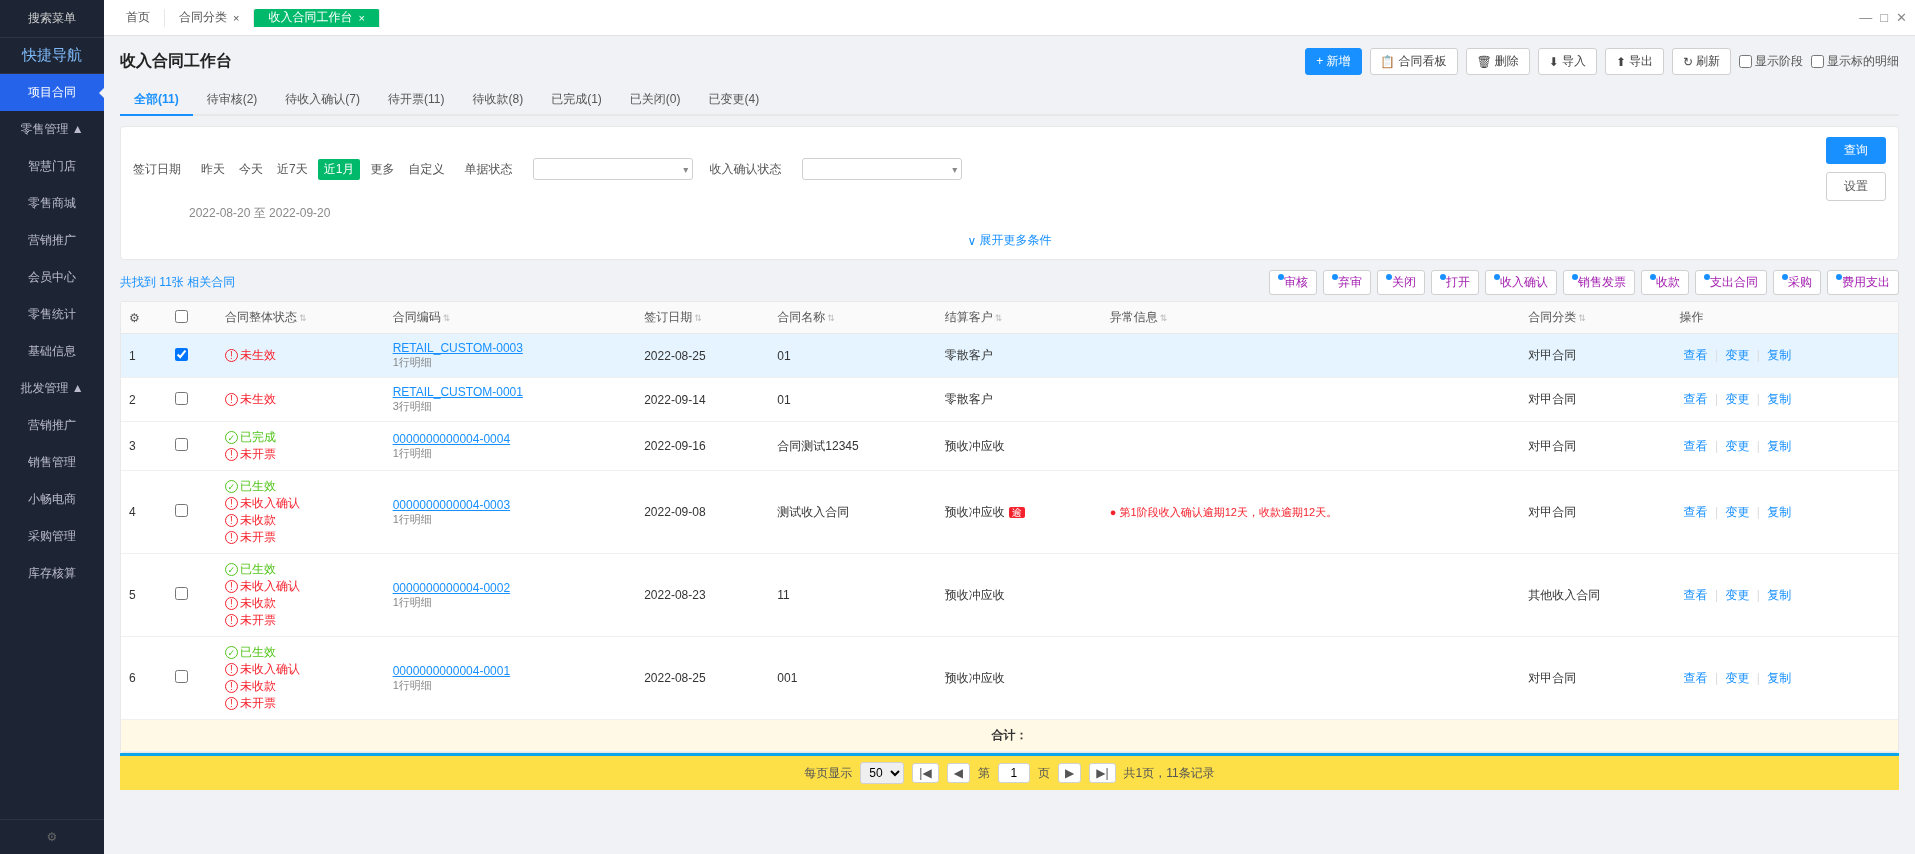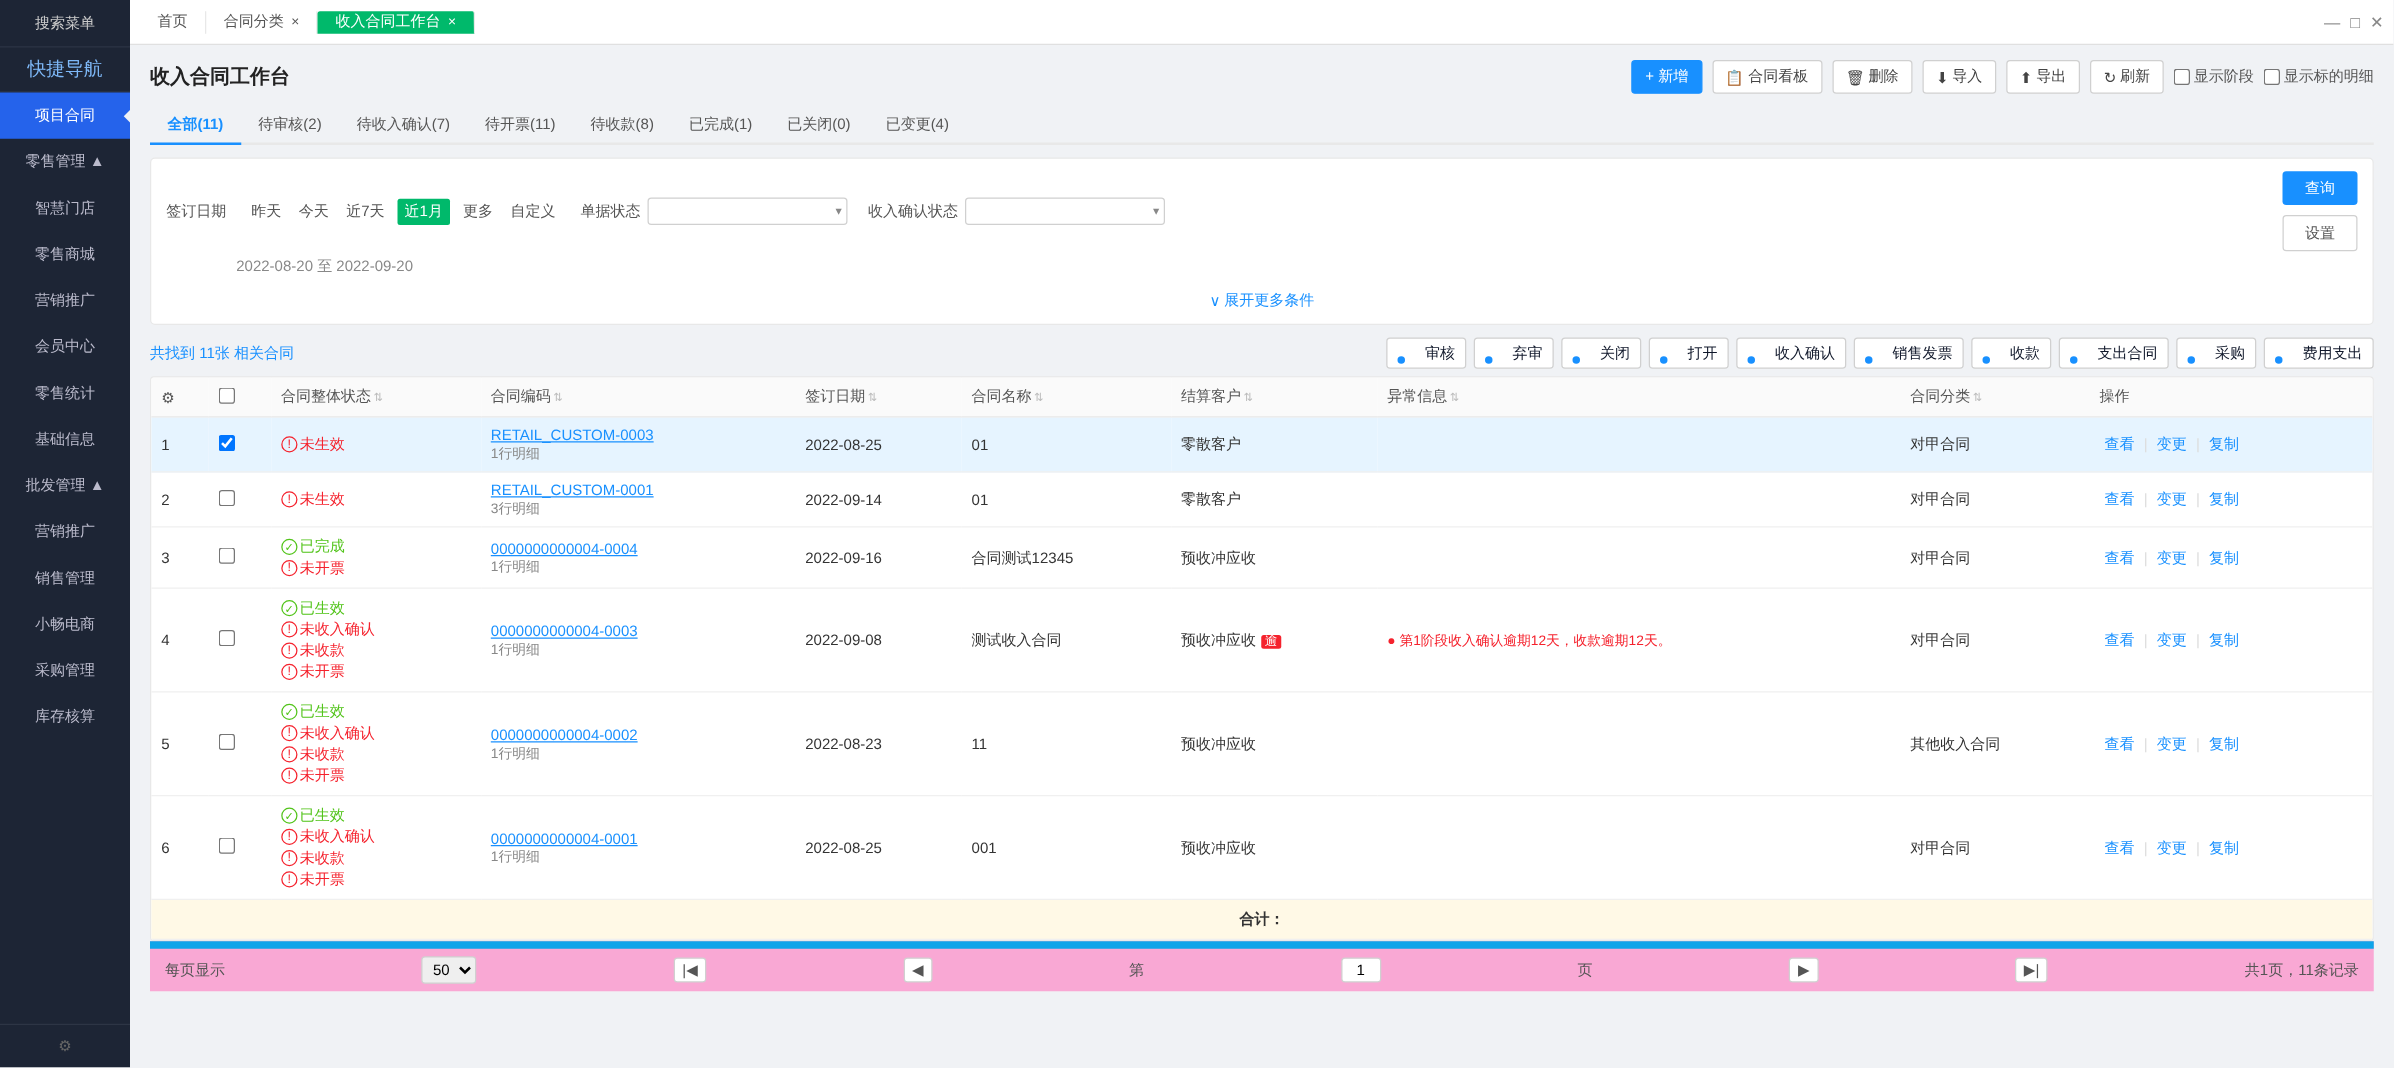--- a/index.html
+++ b/index.html
@@ -43,53 +43,53 @@
     .filter-tab.active { color: #1890ff; border-bottom-color: #1890ff; font-weight: bold; }
 
     
     .search-bar { background: #fff; border-radius: 4px; padding: 10px 12px; margin-bottom: 10px; border: 1px solid #e8e8e8; }
     .search-row { display: flex; align-items: center; gap: 16px; flex-wrap: wrap; }
     .search-label { font-size: 12px; color: #555; white-space: nowrap; }
     .date-options { display: flex; gap: 6px; align-items: center; }
     .date-opt { font-size: 12px; color: #555; cursor: pointer; padding: 2px 4px; }
     .date-opt.active { background: #00b96b; color: #fff; border-radius: 2px; padding: 2px 6px; }
     .date-range { font-size: 11px; color: #888; }
-    .search-field { display: flex; align-items: center; gap: 6px; }
+    .search-field { display: flex; align-items: center; gap: 21px; }
     .search-select { border: 1px solid #d0d0d0; border-radius: 3px; padding: 3px 20px 3px 6px; font-size: 12px; background: #fff; color: #333; min-width: 160px; appearance: none; cursor: pointer; }
     .select-wrap { position: relative; display: inline-flex; align-items: center; }
     .select-wrap::after { content: '▾'; position: absolute; right: 5px; font-size: 10px; color: #888; pointer-events: none; }
     .expand-btn { font-size: 12px; color: #1890ff; cursor: pointer; display: flex; align-items: center; gap: 3px; margin-top: 4px; }
     .query-btn { padding: 5px 18px; background: #1890ff; color: #fff; border: none; border-radius: 3px; cursor: pointer; font-size: 12px; }
     .set-btn { padding: 5px 12px; background: #fff; color: #555; border: 1px solid #d0d0d0; border-radius: 3px; cursor: pointer; font-size: 12px; margin-top: 4px; }
 
     
     .table-toolbar { display: flex; align-items: center; justify-content: space-between; margin-bottom: 6px; }
     .table-info { font-size: 12px; color: #555; }
     .table-info span { color: #1890ff; }
     .action-btns { display: flex; gap: 6px; flex-wrap: wrap; }
-    .act-btn { display: flex; align-items: flex-end; gap: 16px; padding: 3px 8px; border: 1px solid #d0d0d0; background: #fff; border-radius: 3px; cursor: pointer; font-size: 12px; color: #0f172a; white-space: nowrap; }
+    .act-btn { display: flex; align-items: flex-start; gap: 0; padding: 3px 8px; border: 1px solid #d0d0d0; background: #fff; border-radius: 3px; cursor: pointer; font-size: 12px; color: #a21caf; white-space: nowrap; }
     .act-btn .dot { width: 6px; height: 6px; border-radius: 50%; display: inline-block; }
     .dot-blue { background: #1890ff; }
 
     
     .table-wrap { background: #fff; border: 1px solid #e8e8e8; border-radius: 3px; overflow: auto; }
     table { width: 100%; border-collapse: collapse; font-size: 12px; }
     th { background: #fafafa; padding: 7px 8px; text-align: left; border-bottom: 1px solid #e8e8e8; color: #555; font-weight: normal; white-space: nowrap; cursor: pointer; }
     th .sort { color: #bbb; font-size: 9px; margin-left: 2px; }
     td { padding: 7px 8px; border-bottom: 1px solid #f0f0f0; vertical-align: middle; }
     tr.selected td { background: #e6f4ff; }
     .status-red { color: #f5222d; }
     .status-green { color: #52c41a; }
     .link { color: #1890ff; text-decoration: underline; cursor: pointer; }
     .sub-text { color: #888; font-size: 11px; }
     .action-link { color: #1890ff; cursor: pointer; margin: 0 4px; text-align: center; }
     .action-sep { color: #ddd; }
 
     
-    .table-footer { background: #f9a8d4; border-top: 6px solid #0ea5e9; padding: 6px 12px; display: flex; align-items: center; justify-content: space-between; gap: 8px; font-size: 12px; color: #555; }
+    .table-footer { background: #fde047; border-top: 3px solid #0ea5e9; padding: 6px 12px; display: flex; align-items: center; justify-content: center; gap: 8px; font-size: 12px; color: #555; }
     .page-size-select { border: 1px solid #d0d0d0; border-radius: 3px; padding: 2px 4px; font-size: 12px; cursor: pointer; }
     .page-btn { padding: 2px 6px; border: 1px solid #d0d0d0; background: #fff; border-radius: 3px; cursor: pointer; font-size: 12px; color: #555; }
     .page-input { width: 32px; border: 1px solid #d0d0d0; border-radius: 3px; padding: 2px 4px; font-size: 12px; text-align: center; }
     .sum-row td { background: #fff9e6; font-weight: bold; text-align: center; }
   </style>
 </head>
 <body>
 
 <div class="sidebar">
   <div class="sidebar-search">

